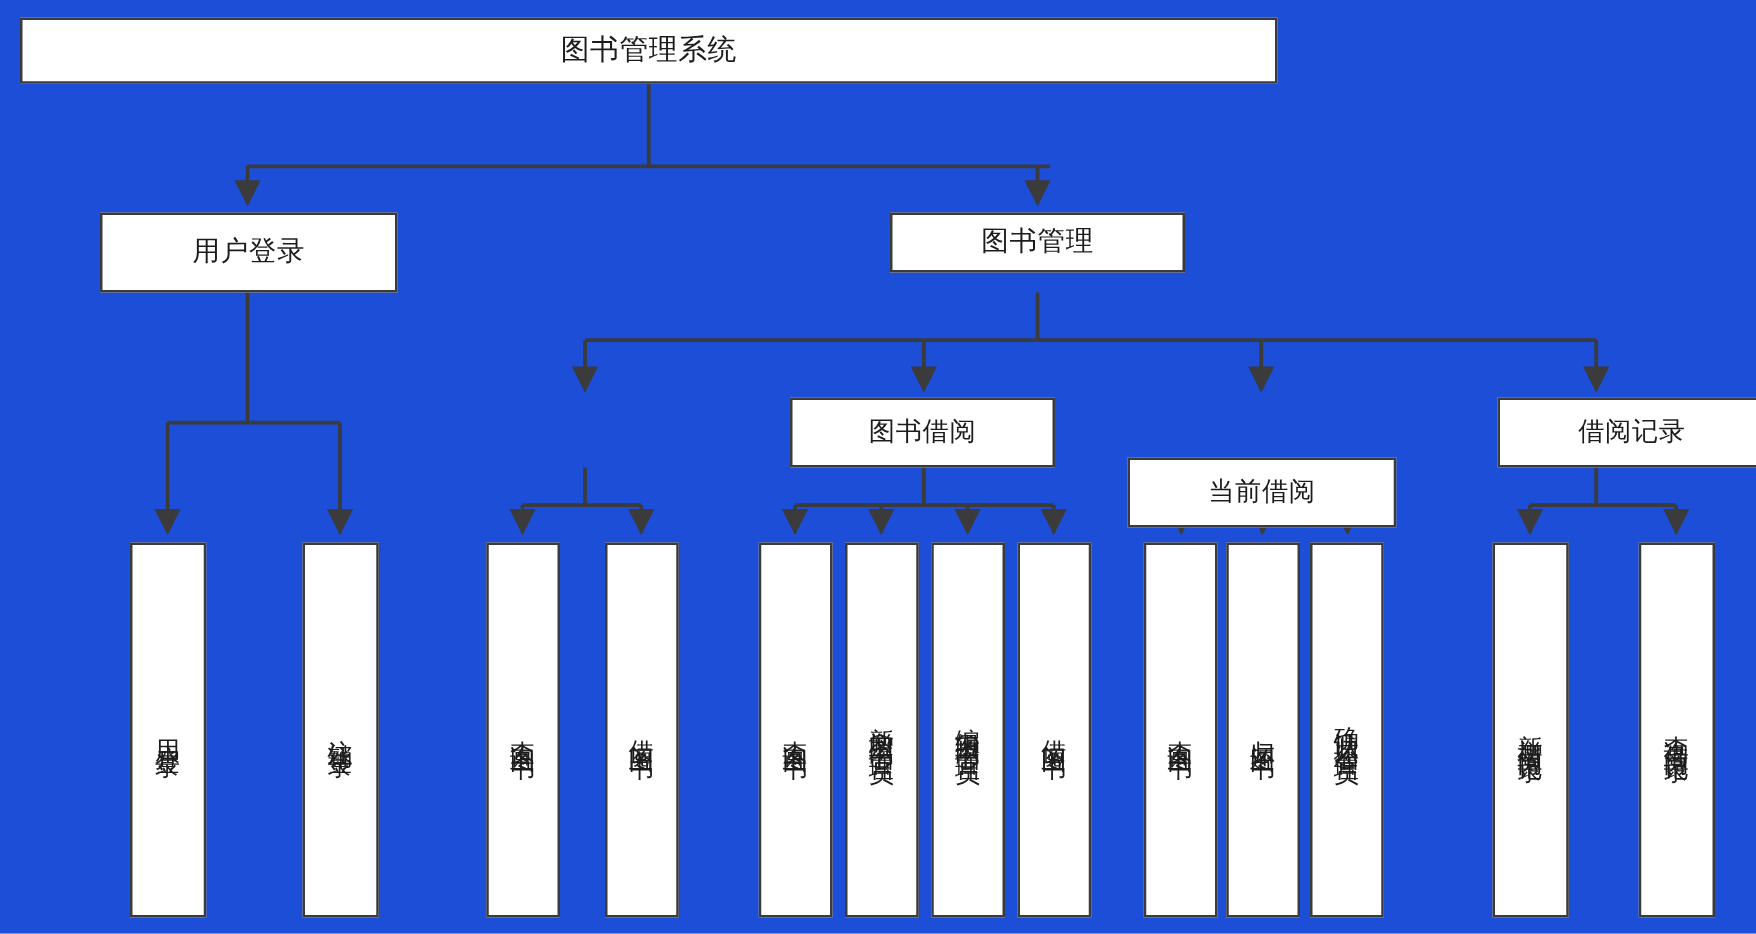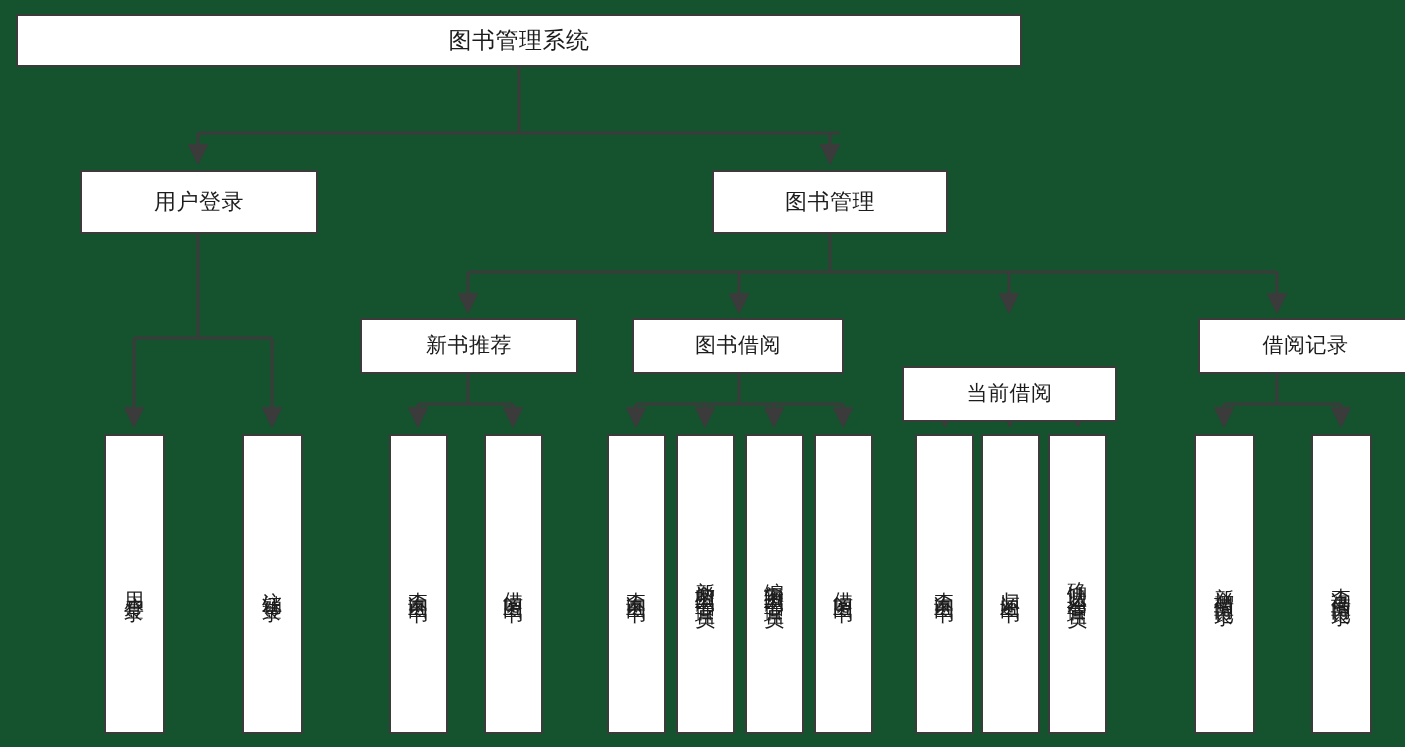--- a/index.html
+++ b/index.html
@@ -8,21 +8,21 @@
     padding: 0;
     background: #ffffff;
   }
   body {
     font-family: "DejaVu Sans", "Liberation Sans", sans-serif;
   }
   #diagram-root {
     position: relative;
     width: 1405px;
     height: 747px;
-    background: #14532d;
+    background: #1d4ed8;
     overflow: hidden;
   }
   #edge-layer {
     position: absolute;
     left: 0;
     top: 0;
     width: 1405px;
     height: 747px;
     pointer-events: none;
   }
@@ -126,27 +126,24 @@
     </g>
   </svg>
 
   <div class="node level-0" style="left:16px; top:14px; width:1006px; height:53px;">
     <span class="node-label">图书管理系统</span>
   </div>
 
   <div class="node level-1" style="left:80px; top:170px; width:238px; height:64px;">
     <span class="node-label">用户登录</span>
   </div>
-  <div class="node level-1" style="left:712px; top:170px; width:236px; height:64px;">
+  <div class="node level-1" style="left:712px; top:170px; width:236px; height:48px;">
     <span class="node-label">图书管理</span>
   </div>
 
-  <div class="node level-2" style="left:360px; top:318px; width:218px; height:56px;">
-    <span class="node-label">新书推荐</span>
-  </div>
   <div class="node level-2" style="left:632px; top:318px; width:212px; height:56px;">
     <span class="node-label">图书借阅</span>
   </div>
   <div class="node level-2" style="left:902px; top:318px; width:215px; height:56px;margin-top:48px;">
     <span class="node-label">当前借阅</span>
   </div>
   <div class="node level-2" style="left:1198px; top:318px; width:215px; height:56px;">
     <span class="node-label">借阅记录</span>
   </div>
 

